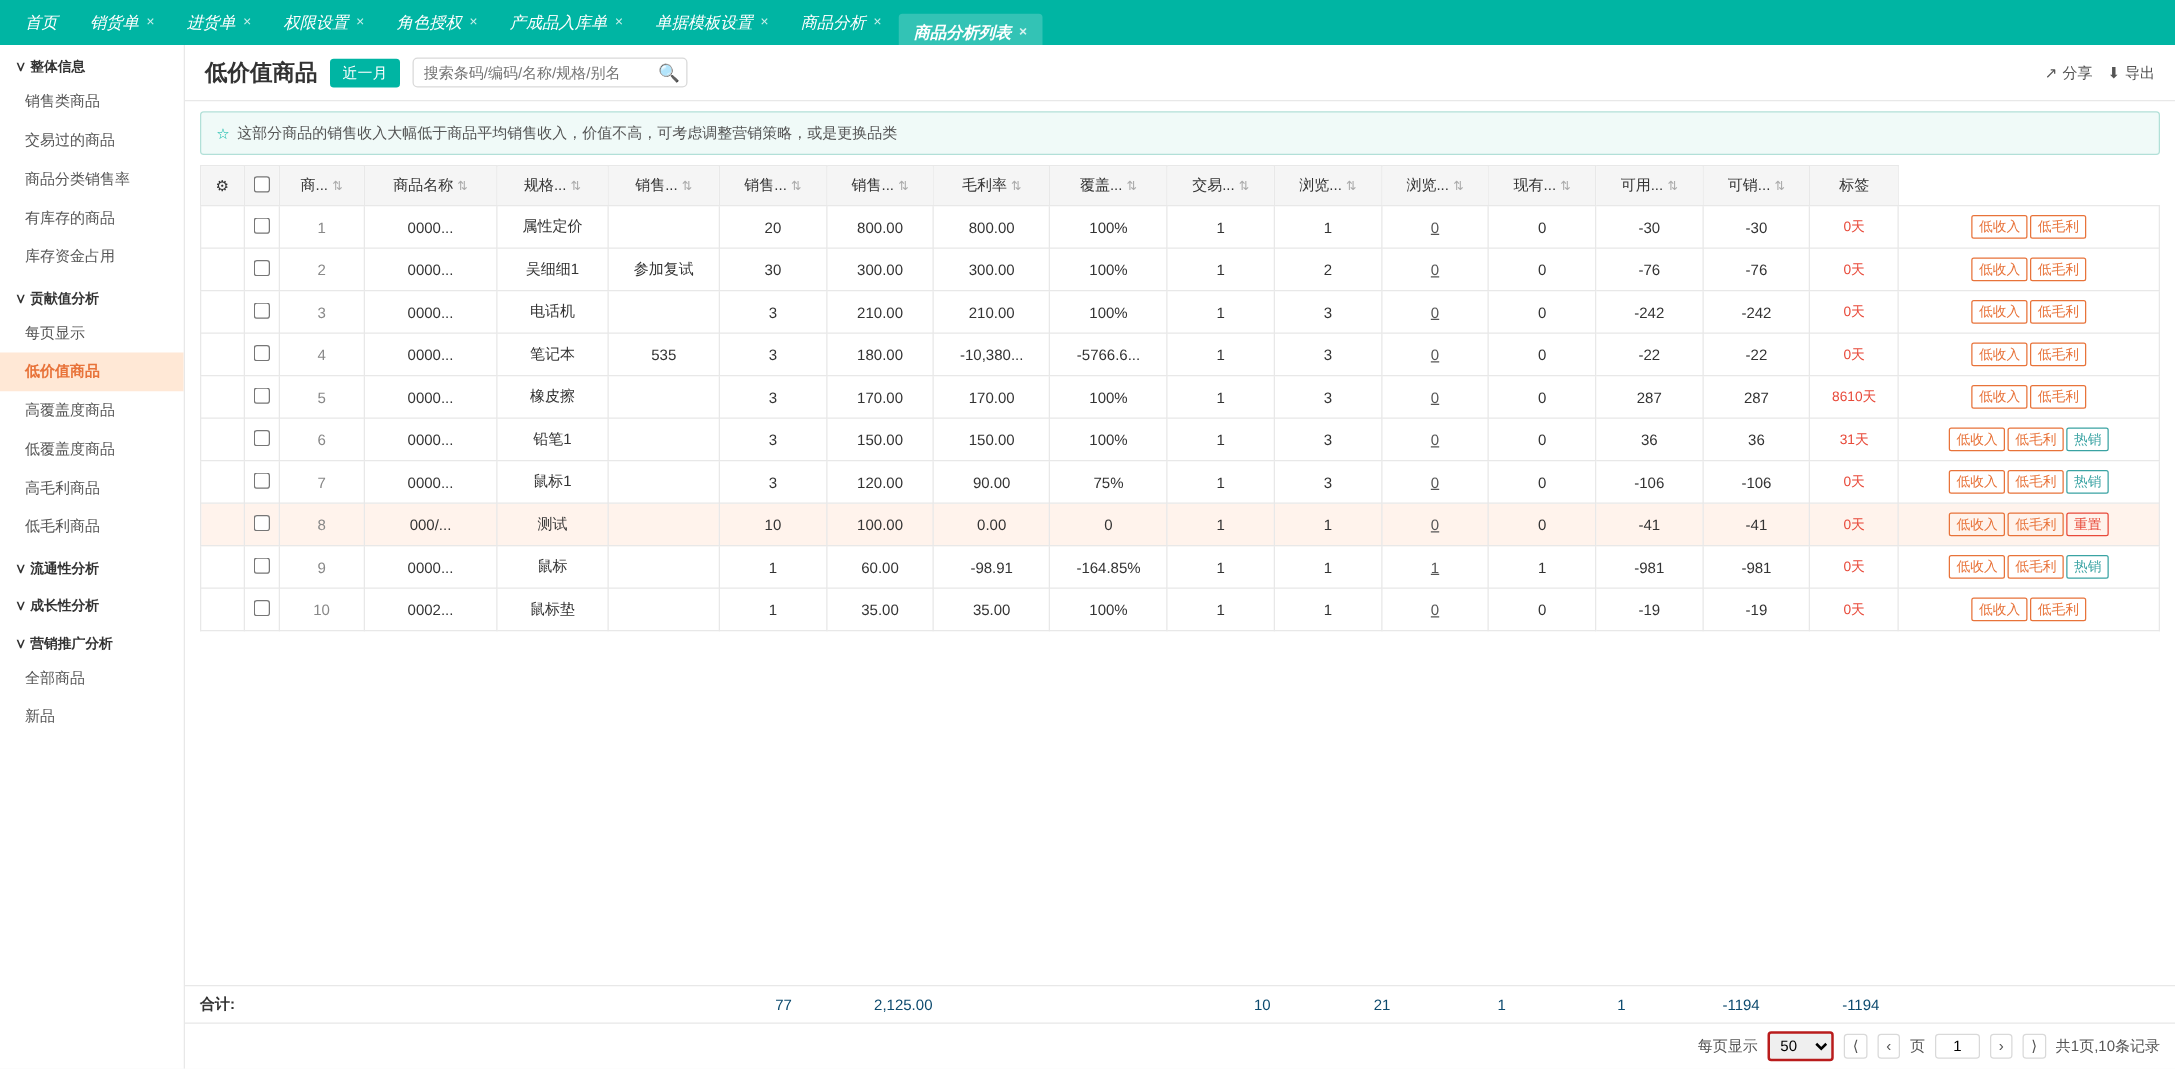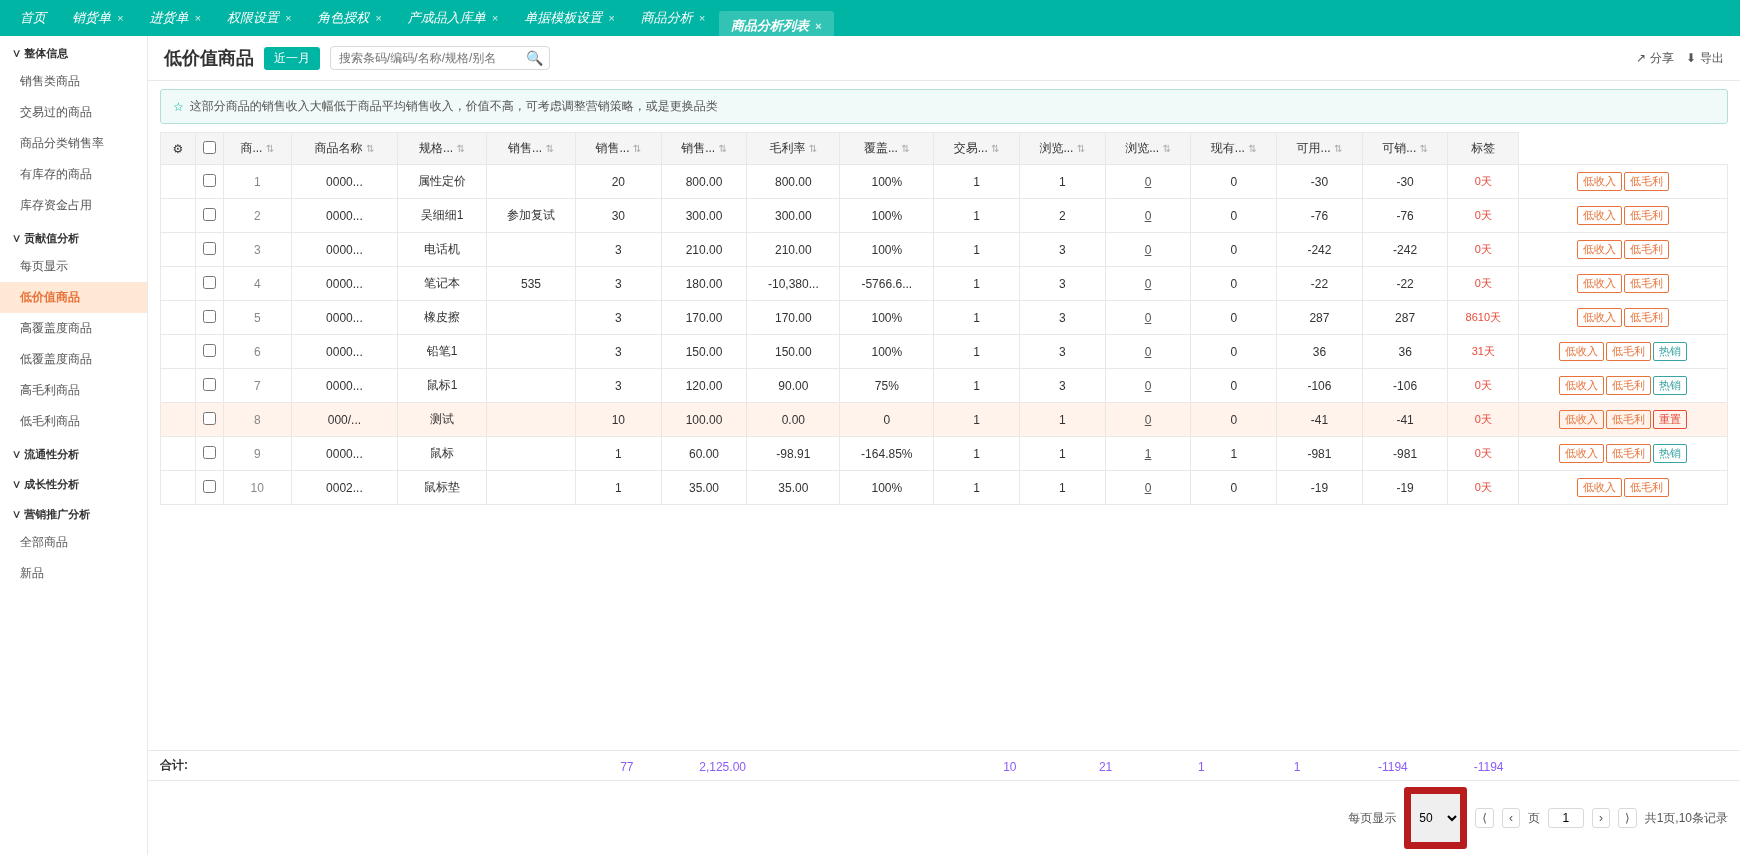--- a/index.html
+++ b/index.html
@@ -179,44 +179,44 @@
     .tag-orange { color: #e8733a; border: 1px solid #e8733a; }
     .tag-red { color: #e84a3a; border: 1px solid #e84a3a; }
     .tag-green { color: #3aa3a3; border: 1px solid #3aa3a3; }
     .day-badge { color: #e84a3a; font-size: 11px; text-align: right; }
     .underline-link { text-decoration: underline; color: #555; cursor: pointer; }
 
     
     .footer {
       border-top: 1px solid #e8e8e8;
       display: flex;
-      align-items: flex-end;
+      align-items: center;
       padding: 6px 12px;
       background: #fff;
       gap: 8px;
     }
     .footer-label { color: #333; font-weight: bold; }
     .footer-data { flex: 1; display: flex; }
-    .footer-cell { flex: 1; text-align: center; color: #8b5cf6; padding: 0 4px; }
+    .footer-cell { flex: 1; text-align: center; color: #0c4a6e; padding: 0 4px; }
 
     
     .pagination-bar {
       border-top: 1px solid #e8e8e8;
       display: flex;
       align-items: center;
       justify-content: flex-end;
       padding: 6px 12px;
       gap: 8px;
       background: #fff;
     }
     .page-size-label { color: #555; }
     .page-size-select {
-      border: 7px solid #b91c1c;
+      border: 2px solid #b91c1c;
       border-radius: 3px;
-      padding: 16px 4px;
+      padding: 2px 4px;
       font-size: 12px;
     }
     .page-btn {
       border: 1px solid #d9d9d9;
       background: #fff;
       padding: 2px 6px;
       border-radius: 3px;
       cursor: pointer;
       color: #555;
       font-size: 12px;

